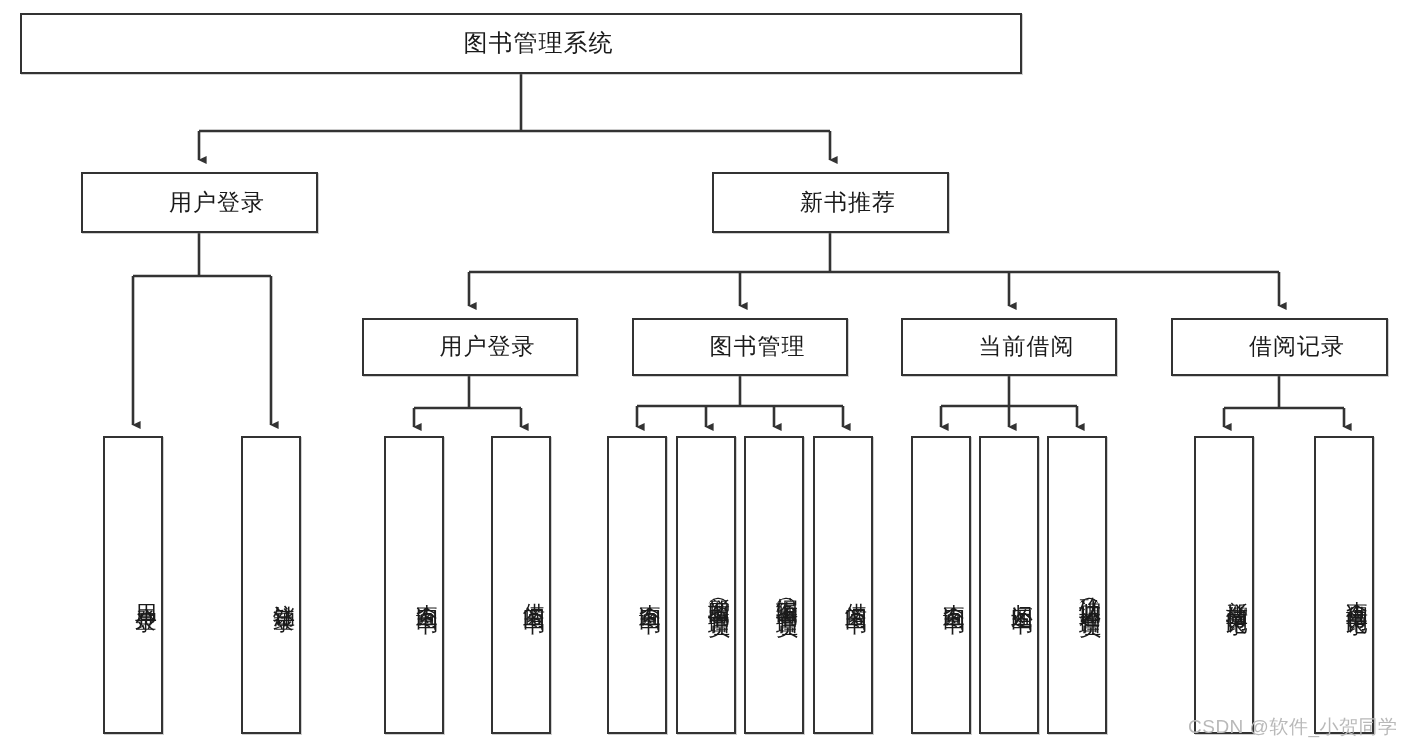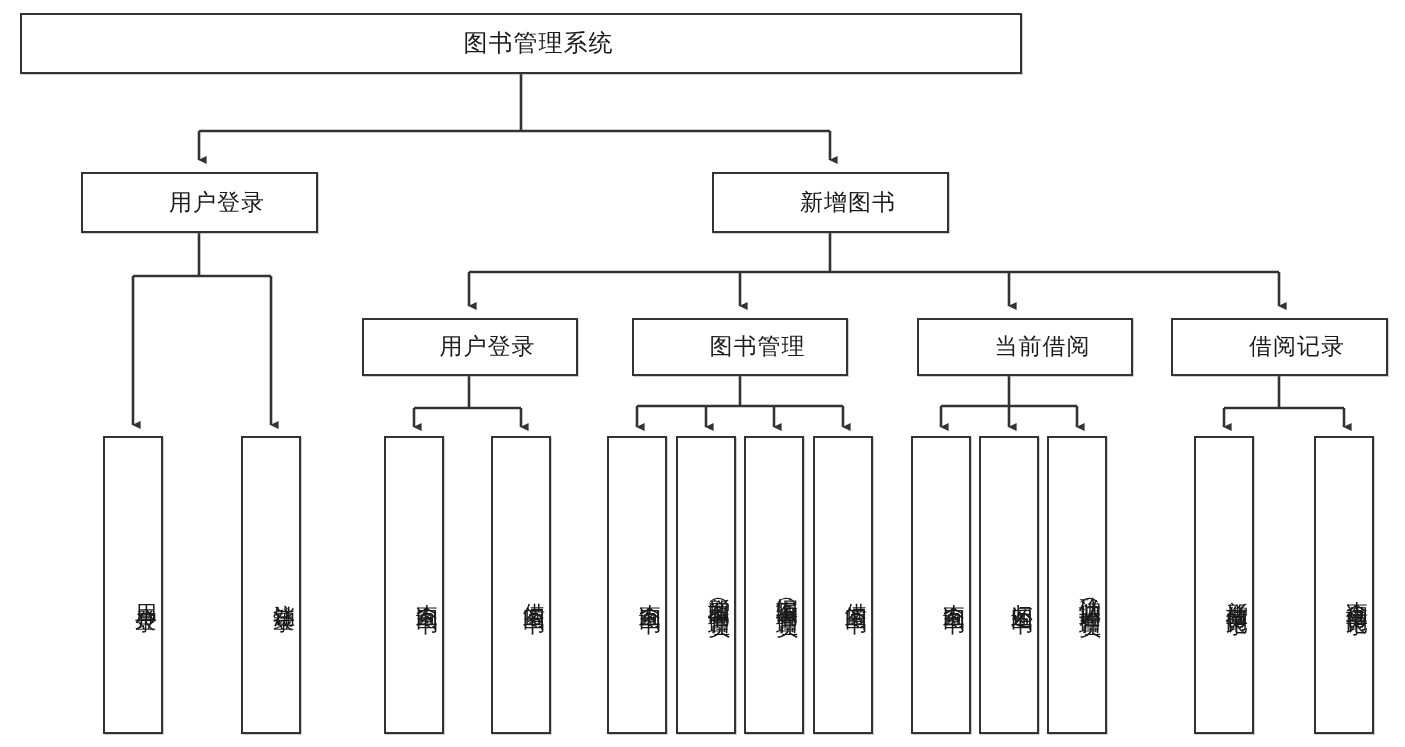--- a/index.html
+++ b/index.html
@@ -124,27 +124,27 @@
       <path d="M 1224 408 L 1344 408"></path>
       <path d="M 1224 408 L 1224 427" marker-end="url(#arrowhead)"></path>
       <path d="M 1344 408 L 1344 427" marker-end="url(#arrowhead)"></path>
     </g>
   </svg>
 
   <div class="node horiz level1" style="left:20px; top:13px; width:1002px; height:61px;">图书管理系统</div>
 
   <div class="node horiz" style="left:81px; top:172px; width:237px; height:61px;">用户登录</div>
 
-  <div class="node horiz" style="left:712px; top:172px; width:237px; height:61px;">新增图书</div>
+  <div class="node horiz" style="left:712px; top:172px; width:237px; height:61px;">新书推荐</div>
 
   <div class="node horiz" style="left:362px; top:318px; width:216px; height:58px;">用户登录</div>
 
   <div class="node horiz" style="left:632px; top:318px; width:216px; height:58px;">图书管理</div>
 
-  <div class="node horiz" style="left:901px; top:318px; width:216px; height:58px;margin-left:16px;">当前借阅</div>
+  <div class="node horiz" style="left:901px; top:318px; width:216px; height:58px;">当前借阅</div>
 
   <div class="node horiz" style="left:1171px; top:318px; width:217px; height:58px;">借阅记录</div>
 
   <div class="node vert" style="left:103px; top:436px; width:60px; height:298px;">
     <span class="vtext">用户登录</span>
   </div>
 
   <div class="node vert" style="left:241px; top:436px; width:60px; height:298px;">
     <span class="vtext">注销登录</span>
   </div>
@@ -186,14 +186,15 @@
   </div>
 
   <div class="node vert" style="left:1194px; top:436px; width:60px; height:298px;">
     <span class="vtext">新增借阅记录</span>
   </div>
 
   <div class="node vert" style="left:1314px; top:436px; width:60px; height:298px;">
     <span class="vtext">查询借阅记录</span>
   </div>
 
+  <div class="watermark">CSDN @软件_小贺同学</div>
 
 </div>
 
 </body></html>

